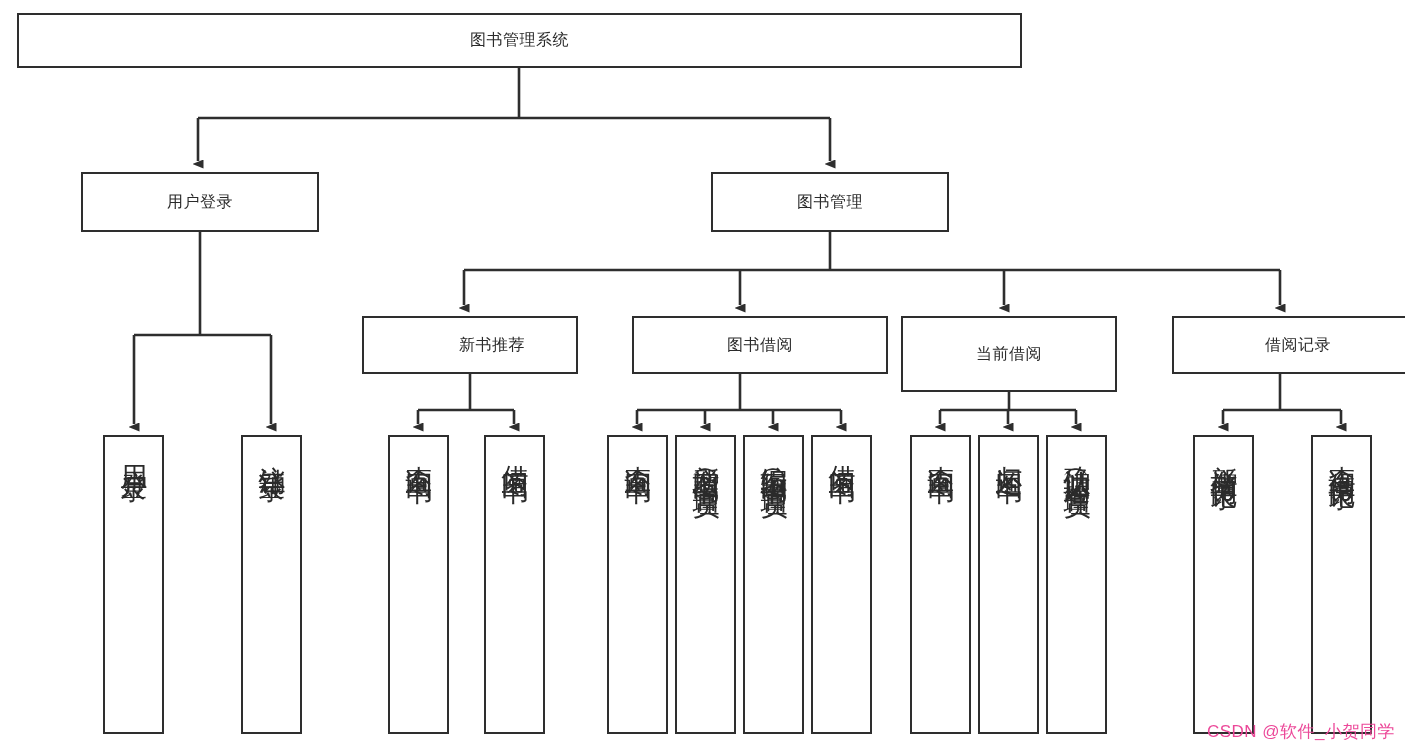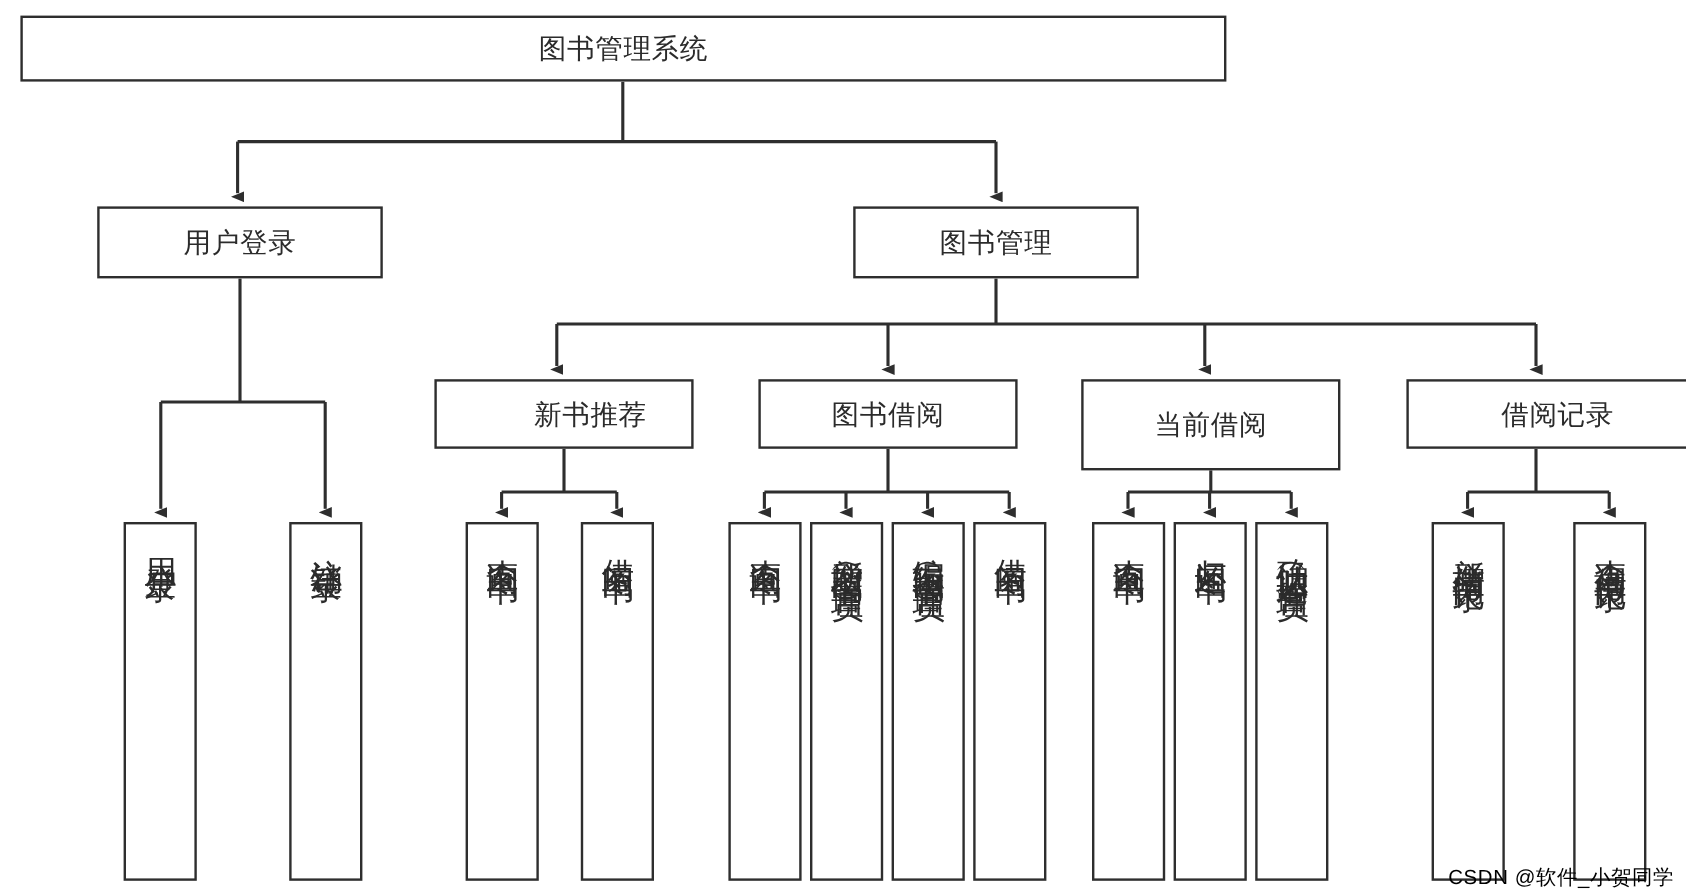--- a/index.html
+++ b/index.html
@@ -35,41 +35,41 @@
     z-index: 2;
   }
   .node-label {
     display: block;
     text-align: center;
     line-height: 1.14;
     letter-spacing: 0.5px;
     white-space: pre-line;
   }
   .horiz .node-label {
-    font-size: 23px;
+    font-size: 16px;
   }
   .vert {
     align-items: flex-start;
     justify-content: center;
     padding-top: 7px;
   }
   .vert .node-label {
     writing-mode: vertical-rl;
     text-orientation: upright;
     font-size: 27px;
     line-height: 1.0;
     letter-spacing: 4px;
     white-space: nowrap;
   }
   #watermark {
     position: absolute;
     right: 10px;
     bottom: 4px;
     font-size: 17px;
-    color: #000000;
+    color: #ec4899;
     letter-spacing: 0.5px;
     z-index: 3;
     white-space: nowrap;
   }
 </style>
 </head>
 <body>
 
 <div id="canvas">
 
@@ -125,21 +125,21 @@
         <span class="node-label">用户登录</span>
       </div>
       <div class="node horiz" style="left: 711px; top: 172px; width: 238px; height: 60px; justify-content: center;">
         <span class="node-label">图书管理</span>
       </div>
     </div>
   <div id="level3-host">
       <div class="node horiz" style="left: 362px; top: 316px; width: 216px; height: 58px; padding-left: 44px;">
         <span class="node-label">新书推荐</span>
       </div>
-      <div class="node horiz" style="left: 632px; top: 316px; width: 216px; height: 58px;">
+      <div class="node horiz" style="left: 632px; top: 316px; width: 256px; height: 58px;">
         <span class="node-label">图书借阅</span>
       </div>
       <div class="node horiz" style="left: 901px; top: 316px; width: 216px; height: 76px;">
         <span class="node-label">当前借阅</span>
       </div>
       <div class="node horiz" style="left: 1172px; top: 316px; width: 252px; height: 58px;">
         <span class="node-label">借阅记录</span>
       </div>
     </div>
   <div id="leaves-host">

